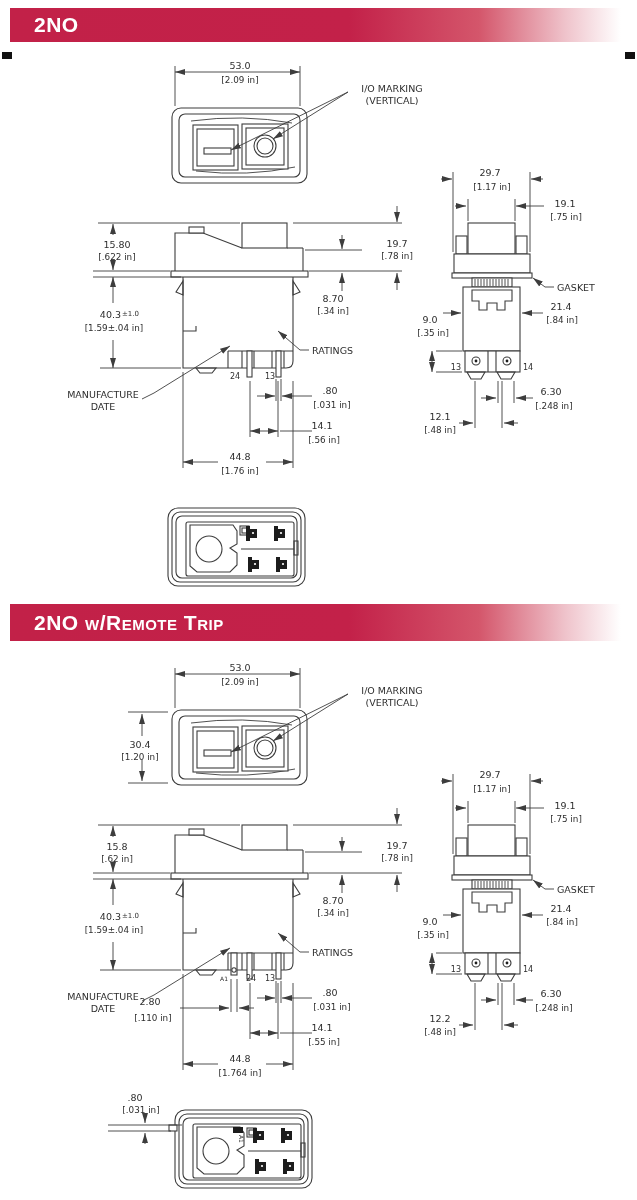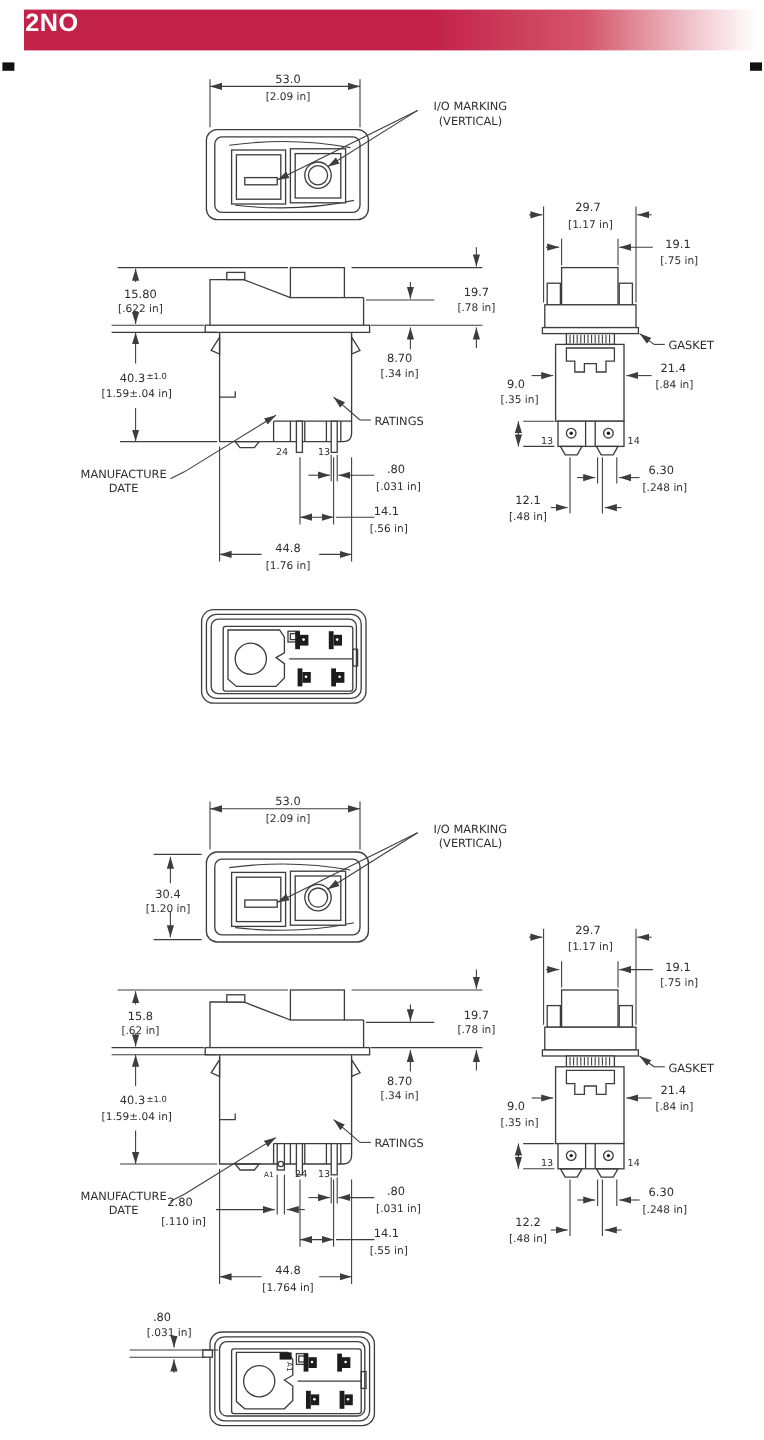--- a/index.html
+++ b/index.html
@@ -1,20 +1,20 @@
 <!DOCTYPE html>
 <html><head>
 <meta charset="utf-8">
 <style>
   html,body{margin:0;padding:0;background:#fff;}
   .page{position:relative;width:637px;height:1200px;background:#fff;overflow:hidden;
         font-family:"Liberation Sans",sans-serif;}
-  .hdr{position:absolute;left:20px;width:617px;box-sizing:border-box;
+  .hdr{position:absolute;left:10px;width:617px;box-sizing:border-box;
        background:linear-gradient(90deg,#c22148 0%,#c32149 55%,#d4566b 76%,#efc3cb 90%,#ffffff 99%);
-       color:#fff;font-weight:bold;display:flex;align-items:flex-start;padding-left:1px;
+       color:#fff;font-weight:bold;display:flex;align-items:center;padding-left:24px;
        letter-spacing:.5px;}
   #hdr1{top:8px;height:34px;font-size:21px;}
   #hdr2{top:604px;height:37px;font-size:21px;}
   #hdr2 .cap{font-variant:small-caps;}
   .corner{position:absolute;width:10px;height:7px;background:#111;top:52px;}
   .corner.l{left:2px;} .corner.r{left:625px;}
   svg{position:absolute;left:0;top:0;}
   svg text{font-family:"DejaVu Sans","Liberation Sans",sans-serif;font-size:9.5px;fill:#2e2e2e;}
   .tc{text-anchor:middle}.te{text-anchor:end}
   .br{font-size:8.8px}.sm{font-size:8px}.tol{font-size:7px}.xs{font-size:6px}
@@ -26,20 +26,23 @@
 </head>
 <body>
 
 <div class="page">
 
   <div class="hdr" id="hdr1">
     <span>2NO</span>
   </div>
   <div class="corner l"></div>
   <div class="corner r"></div>
+  <div class="hdr" id="hdr2">
+    <span class="cap">2NO w/Remote Trip</span>
+  </div>
 
   <svg width="637" height="1200" viewBox="0 0 637 1200">
     <defs>
       <marker id="ah" markerUnits="userSpaceOnUse" markerWidth="11" markerHeight="8" refX="10" refY="4" orient="auto-start-reverse">
         <path d="M0,1 L10,4 L0,7 Z" fill="#3d3d3d"></path>
       </marker>
 
       <g id="front-geo">
         <rect class="sh" x="172" y="108" width="135" height="75" rx="9"></rect>
         <rect class="sh" x="179" y="114" width="121" height="63" rx="6"></rect>

